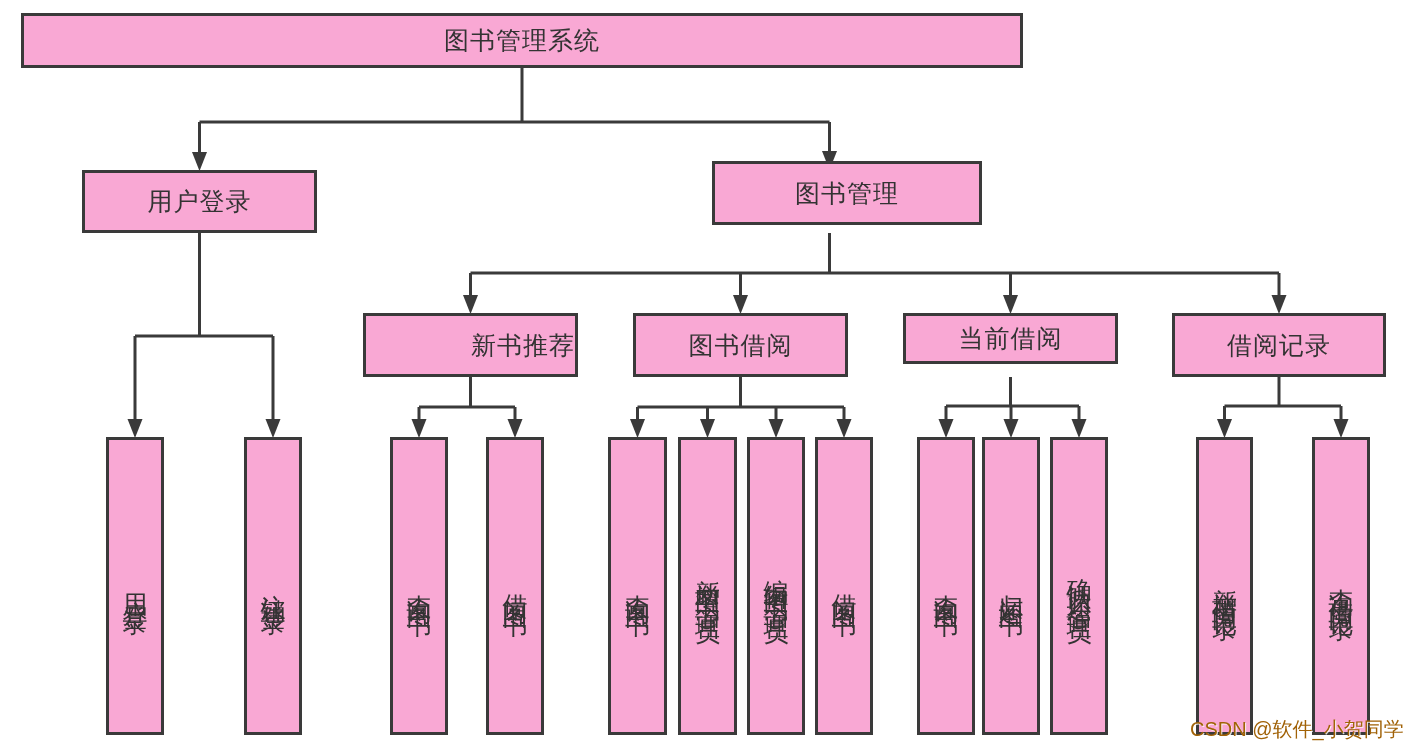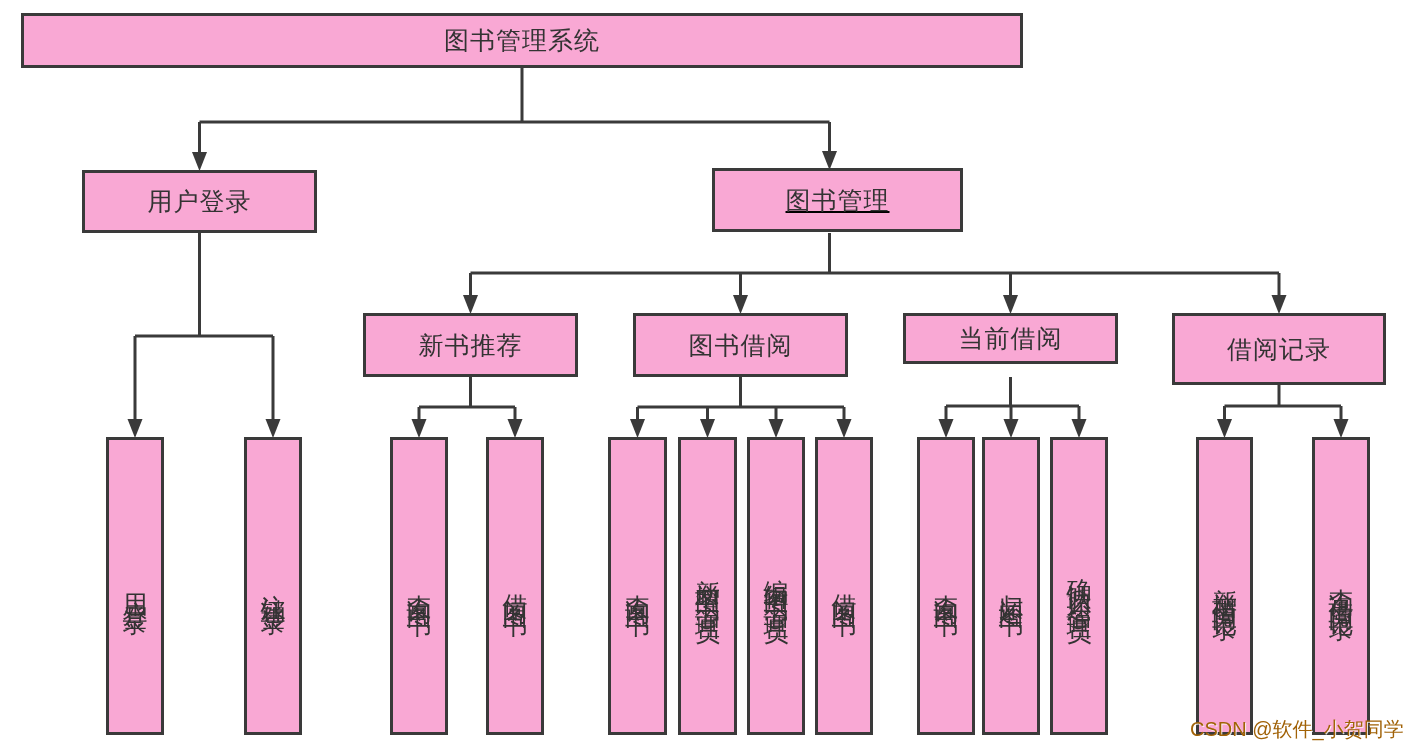--- a/index.html
+++ b/index.html
@@ -86,33 +86,33 @@
       <polygon points="1224.5,438 1217,419 1232,419" fill="#3a3a3a"></polygon>
       <polygon points="1341,438 1333.5,419 1348.5,419" fill="#3a3a3a"></polygon>
     </svg>
   <div id="nodes-root">
       <div class="node" style="left: 21px; top: 13px; width: 1002px; height: 55px;">
         <span class="hlabel">图书管理系统</span>
       </div>
       <div class="node" style="left: 82px; top: 170px; width: 235px; height: 63px;">
         <span class="hlabel">用户登录</span>
       </div>
-      <div class="node" style="left: 712px; top: 168px; width: 251px; height: 64px; text-decoration: underline;">
+      <div class="node" style="left: 712px; top: 161px; width: 270px; height: 64px;">
         <span class="hlabel">图书管理</span>
       </div>
-      <div class="node" style="left: 363px; top: 313px; width: 215px; height: 64px;">
+      <div class="node" style="left: 363px; top: 313px; width: 215px; height: 64px; justify-content: flex-end;">
         <span class="hlabel">新书推荐</span>
       </div>
       <div class="node" style="left: 633px; top: 313px; width: 215px; height: 64px;">
         <span class="hlabel">图书借阅</span>
       </div>
       <div class="node" style="left: 903px; top: 313px; width: 215px; height: 51px;">
         <span class="hlabel">当前借阅</span>
       </div>
-      <div class="node" style="left: 1172px; top: 313px; width: 214px; height: 72px;">
+      <div class="node" style="left: 1172px; top: 313px; width: 214px; height: 64px;">
         <span class="hlabel">借阅记录</span>
       </div>
       <div class="node" style="left: 106px; top: 437px; width: 58px; height: 298px;">
         <span class="vlabel">用户登录</span>
       </div>
       <div class="node" style="left: 244px; top: 437px; width: 58px; height: 298px;">
         <span class="vlabel">注销登录</span>
       </div>
       <div class="node" style="left: 390px; top: 437px; width: 58px; height: 298px;">
         <span class="vlabel">查询图书</span>

